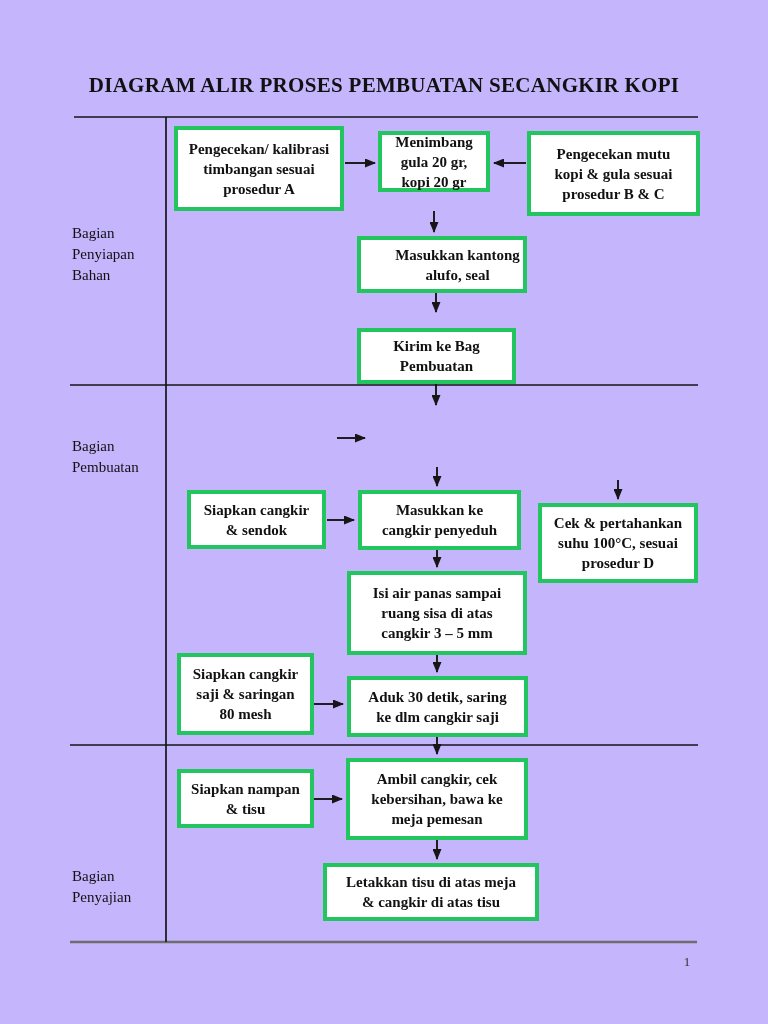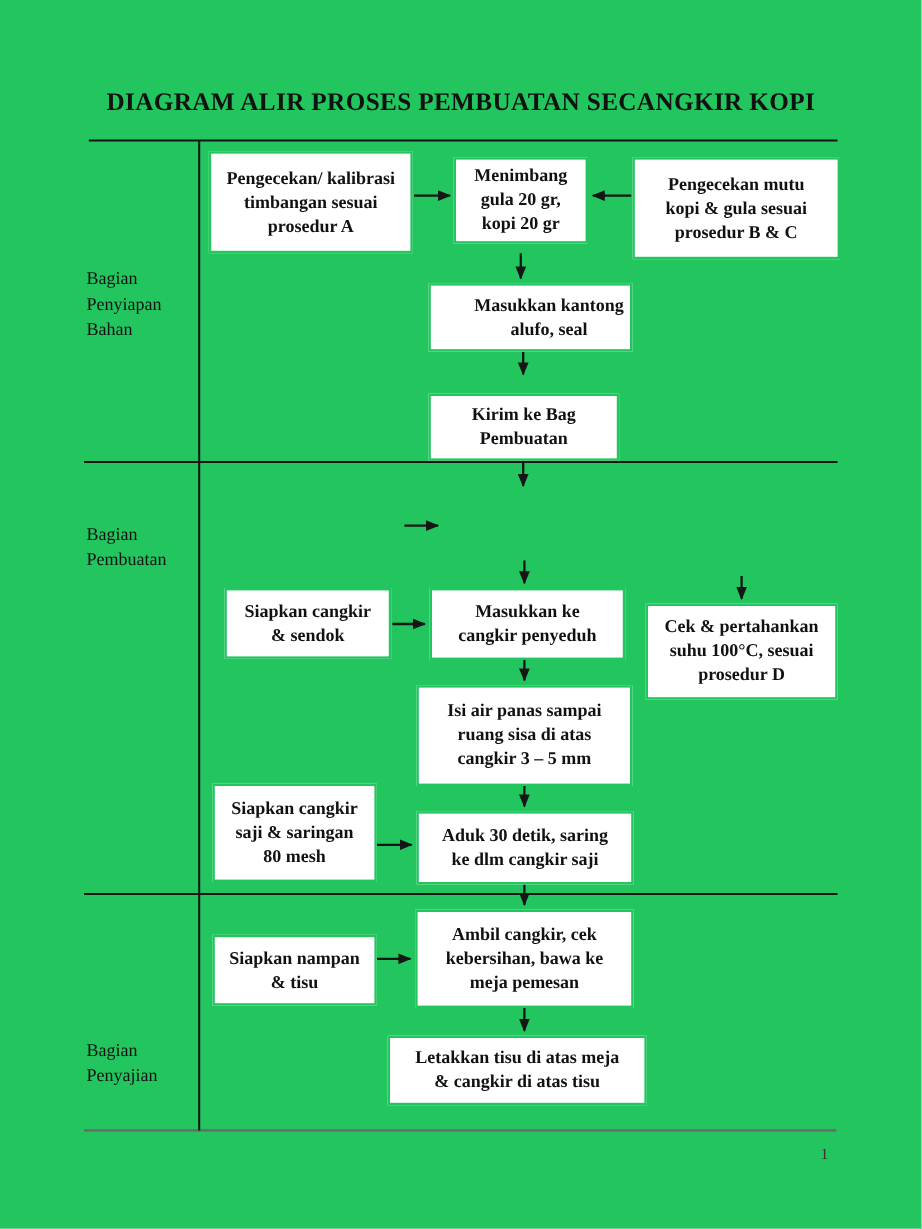--- a/index.html
+++ b/index.html
@@ -1,28 +1,28 @@
 <!DOCTYPE html>
 <html><head>
 <meta charset="utf-8">
 <style>
   html,body { margin:0; padding:0; background:#e9e9e9; }
   .page {
     position:relative; width:768px; height:1024px; margin:0 auto;
-    background:#22c55e; overflow:hidden;
+    background:#c4b5fd; overflow:hidden;
     font-family:"Liberation Serif","DejaVu Serif",serif; color:#111;
   }
   .doc-title {
     position:absolute; top:73px; left:0; width:768px;
     text-align:center; font-size:21px; font-weight:bold; letter-spacing:0.3px;
   }
   .lines-layer { position:absolute; left:0; top:0; width:768px; height:1024px; }
   .node {
     position:absolute; box-sizing:border-box;
-    border:2px solid #22c55e; background:#ffffff;
+    border:4px solid #22c55e; background:#ffffff;
     display:flex; align-items:center; justify-content:center;
     text-align:center; white-space:pre-line;
     font-weight:bold; font-size:15px; line-height:20px; padding:2px;
   }
   .section-label {
     position:absolute; font-weight:normal; font-size:15px; line-height:21px;
     white-space:pre-line; text-align:left;
   }
   .page-number {
     position:absolute; left:672px; top:954px; width:30px;
@@ -70,21 +70,21 @@
 Penyiapan
 Bahan</div>
   <div class="section-label" style="left:72px; top:436px;">Bagian
 Pembuatan</div>
   <div class="section-label" style="left:72px; top:866px;">Bagian
 Penyajian</div>
 
   <div class="node" style="left:174px; top:126px; width:170px; height:85px;">Pengecekan/ kalibrasi
 timbangan sesuai
 prosedur A</div>
-  <div class="node" style="left:378px; top:131px; width:112px; height:72px;">Menimbang
+  <div class="node" style="left:378px; top:131px; width:112px; height:61px;">Menimbang
 gula 20 gr,
 kopi 20 gr</div>
   <div class="node" style="left:527px; top:131px; width:173px; height:85px;">Pengecekan mutu
 kopi &amp; gula sesuai
 prosedur B &amp; C</div>
   <div class="node" style="left:357px; top:236px; width:170px; height:57px;padding-left:33px;">Masukkan kantong
 alufo, seal</div>
   <div class="node" style="left:357px; top:328px; width:159px; height:56px;">Kirim ke Bag
 Pembuatan</div>
 
@@ -97,21 +97,21 @@
 prosedur D</div>
   <div class="node" style="left:347px; top:571px; width:180px; height:84px;">Isi air panas sampai
 ruang sisa di atas
 cangkir 3 – 5 mm</div>
   <div class="node" style="left:177px; top:653px; width:137px; height:82px;">Siapkan cangkir
 saji &amp; saringan
 80 mesh</div>
   <div class="node" style="left:347px; top:676px; width:181px; height:61px;">Aduk 30 detik, saring
 ke dlm cangkir saji</div>
 
-  <div class="node" style="left:177px; top:769px; width:137px; height:59px;margin-top:10px;">Siapkan nampan
+  <div class="node" style="left:177px; top:769px; width:137px; height:59px;">Siapkan nampan
 &amp; tisu</div>
   <div class="node" style="left:346px; top:758px; width:182px; height:82px;">Ambil cangkir, cek
 kebersihan, bawa ke
 meja pemesan</div>
   <div class="node" style="left:323px; top:863px; width:216px; height:58px;">Letakkan tisu di atas meja
 &amp; cangkir di atas tisu</div>
 
   <div class="page-number">1</div>
 </div>
 

